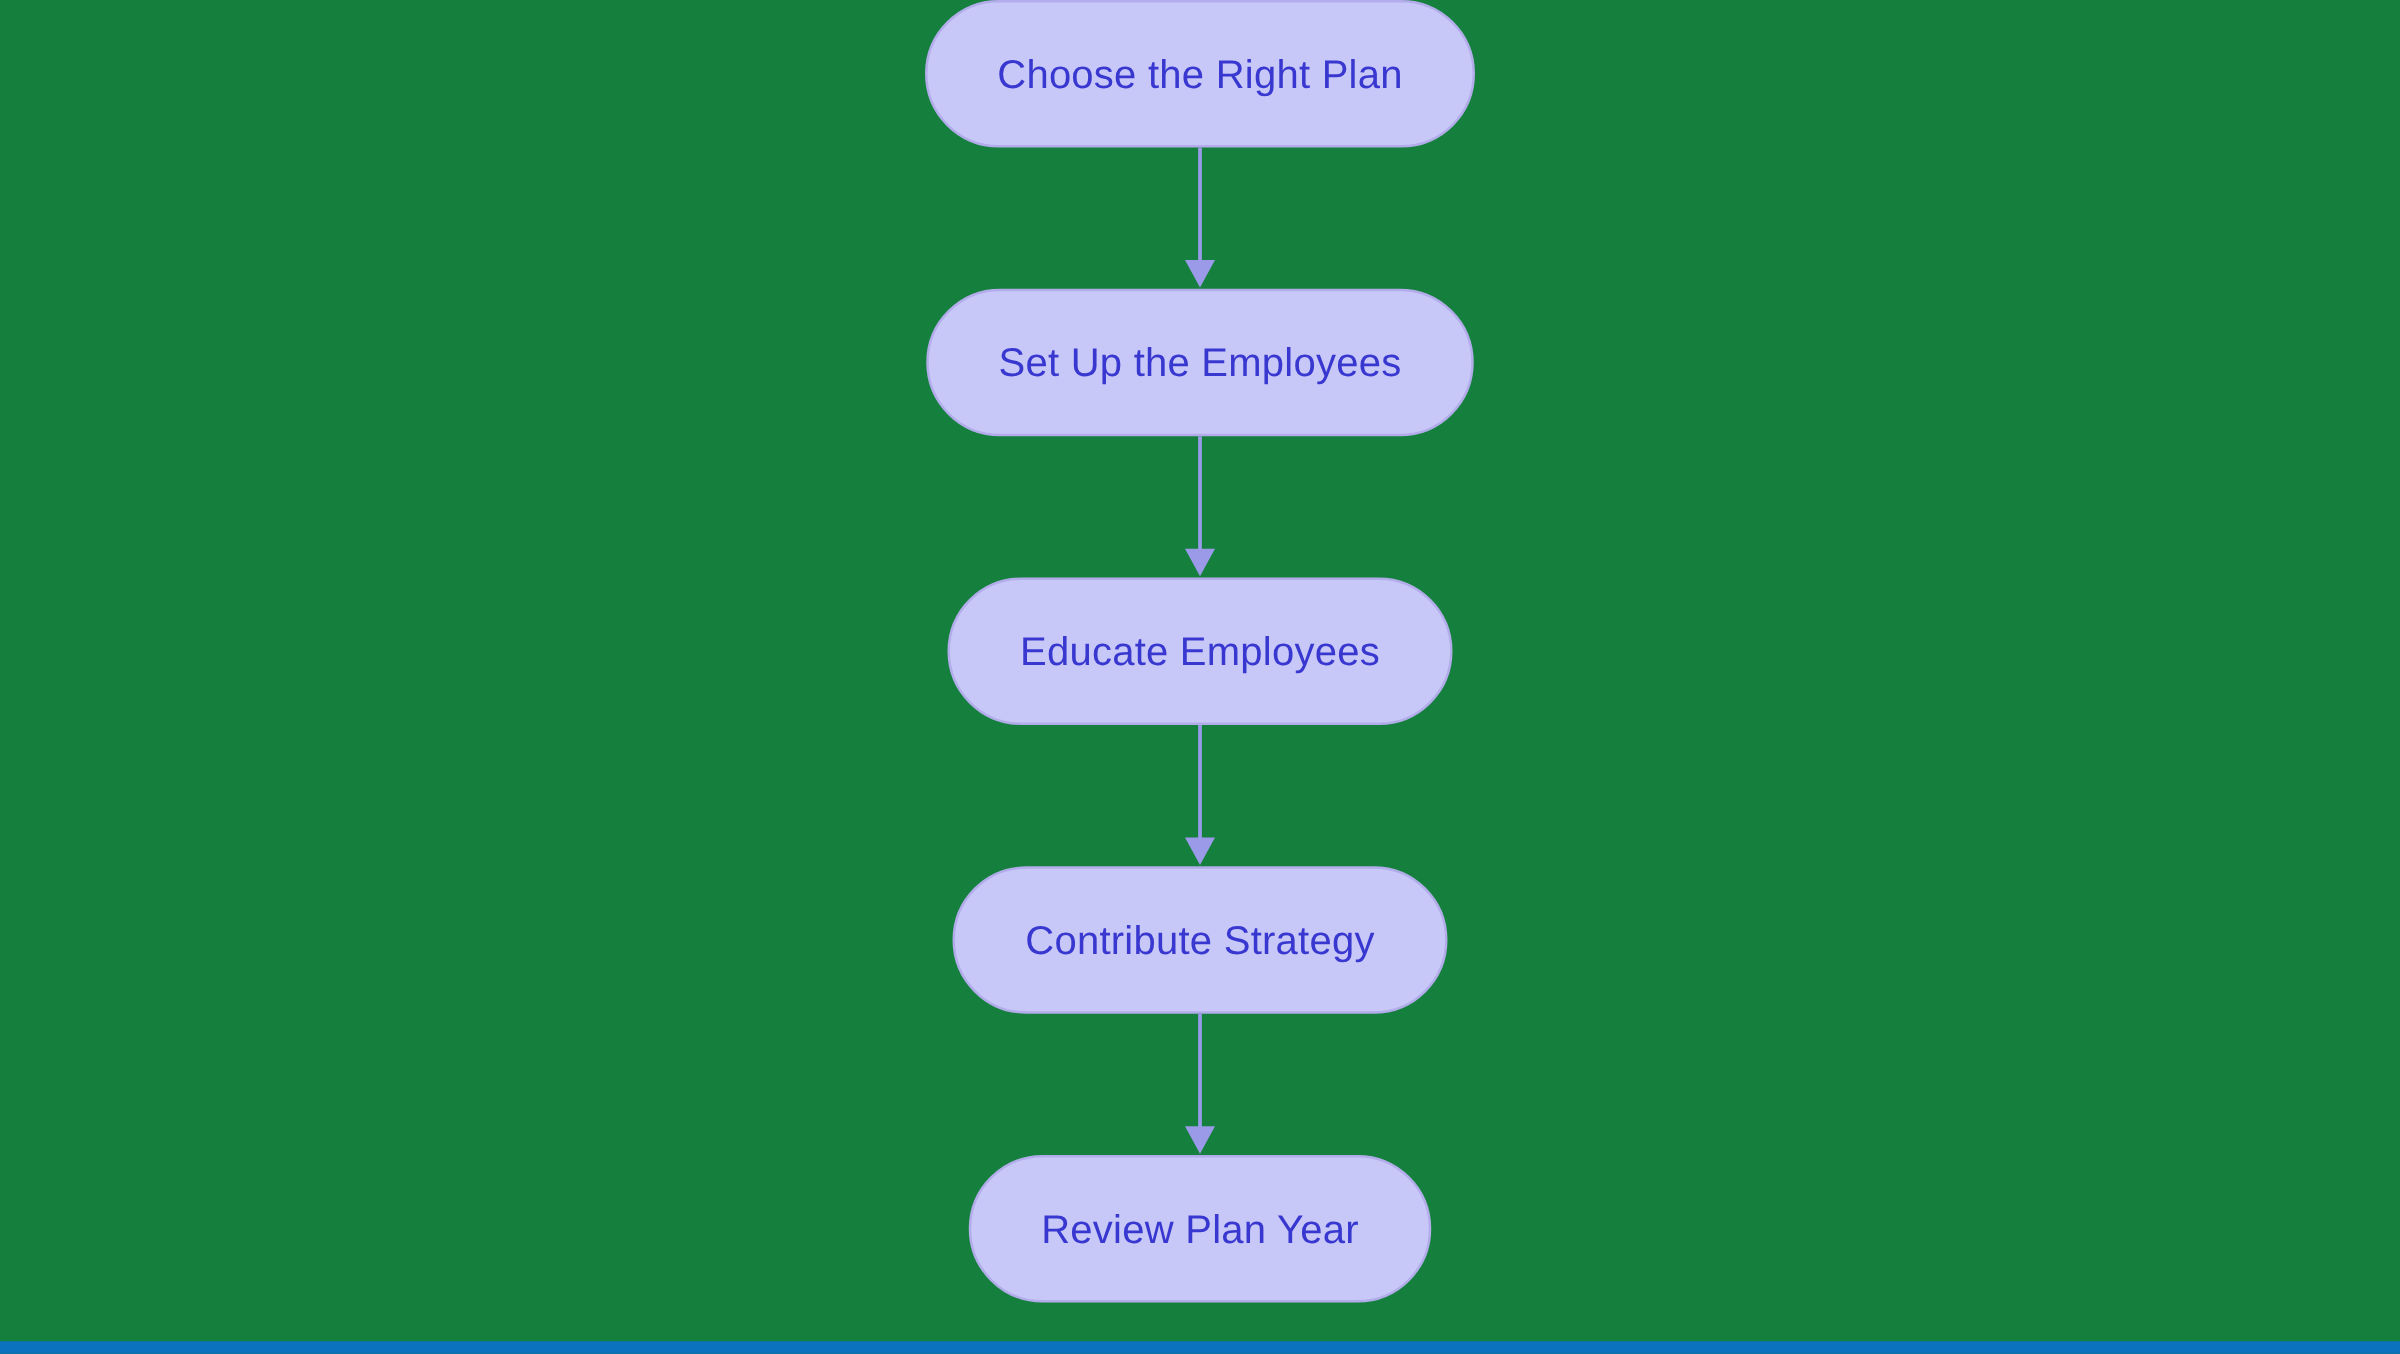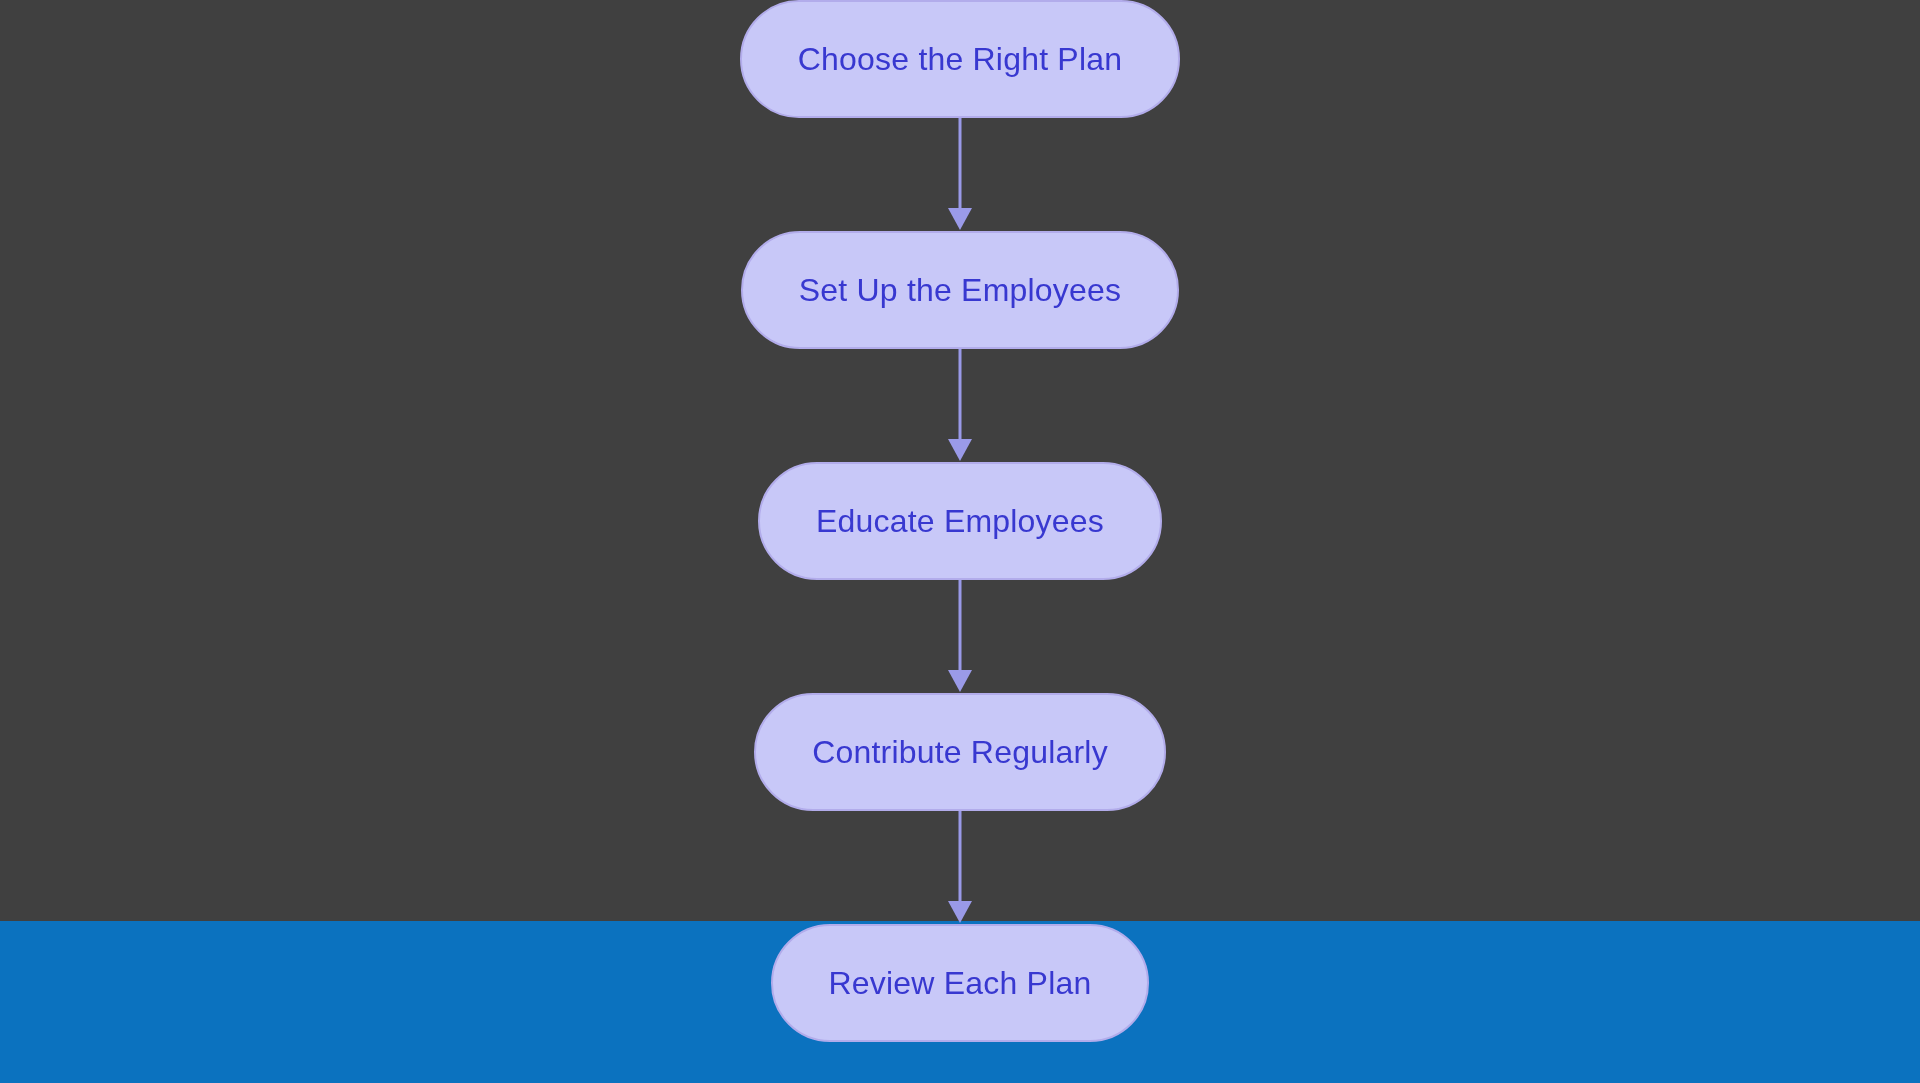--- a/index.html
+++ b/index.html
@@ -11,22 +11,22 @@
     width: 1920px;
     height: 1083px;
     background: #0b72bf;
     font-family: "Liberation Sans", sans-serif;
     overflow: hidden;
   }
 
   #flowchart-canvas {
     position: relative;
     width: 1920px;
-    height: 921px;
-    background: #404040;
+    height: 1073px;
+    background: #15803d;
   }
 
   .flow-column {
     position: absolute;
     left: 0;
     top: 0;
     width: 1920px;
     height: 1083px;
     display: flex;
     flex-direction: column;
@@ -108,28 +108,28 @@
     </div>
 
     <div class="connector">
       <svg viewBox="0 0 26 113" xmlns="http://www.w3.org/2000/svg">
         <line x1="13" y1="0" x2="13" y2="94" stroke="#9a9ae8" stroke-width="3"></line>
         <polygon points="13,112 1,90 25,90" fill="#9a9ae8"></polygon>
       </svg>
     </div>
 
     <div class="node">
-      <span class="node-label">Contribute Regularly</span>
+      <span class="node-label">Contribute Strategy</span>
     </div>
 
     <div class="connector">
       <svg viewBox="0 0 26 113" xmlns="http://www.w3.org/2000/svg">
         <line x1="13" y1="0" x2="13" y2="94" stroke="#9a9ae8" stroke-width="3"></line>
         <polygon points="13,112 1,90 25,90" fill="#9a9ae8"></polygon>
       </svg>
     </div>
 
     <div class="node">
-      <span class="node-label">Review Each Plan</span>
+      <span class="node-label">Review Plan Year</span>
     </div>
 
   </div>
 </div>
 
 </body></html>

